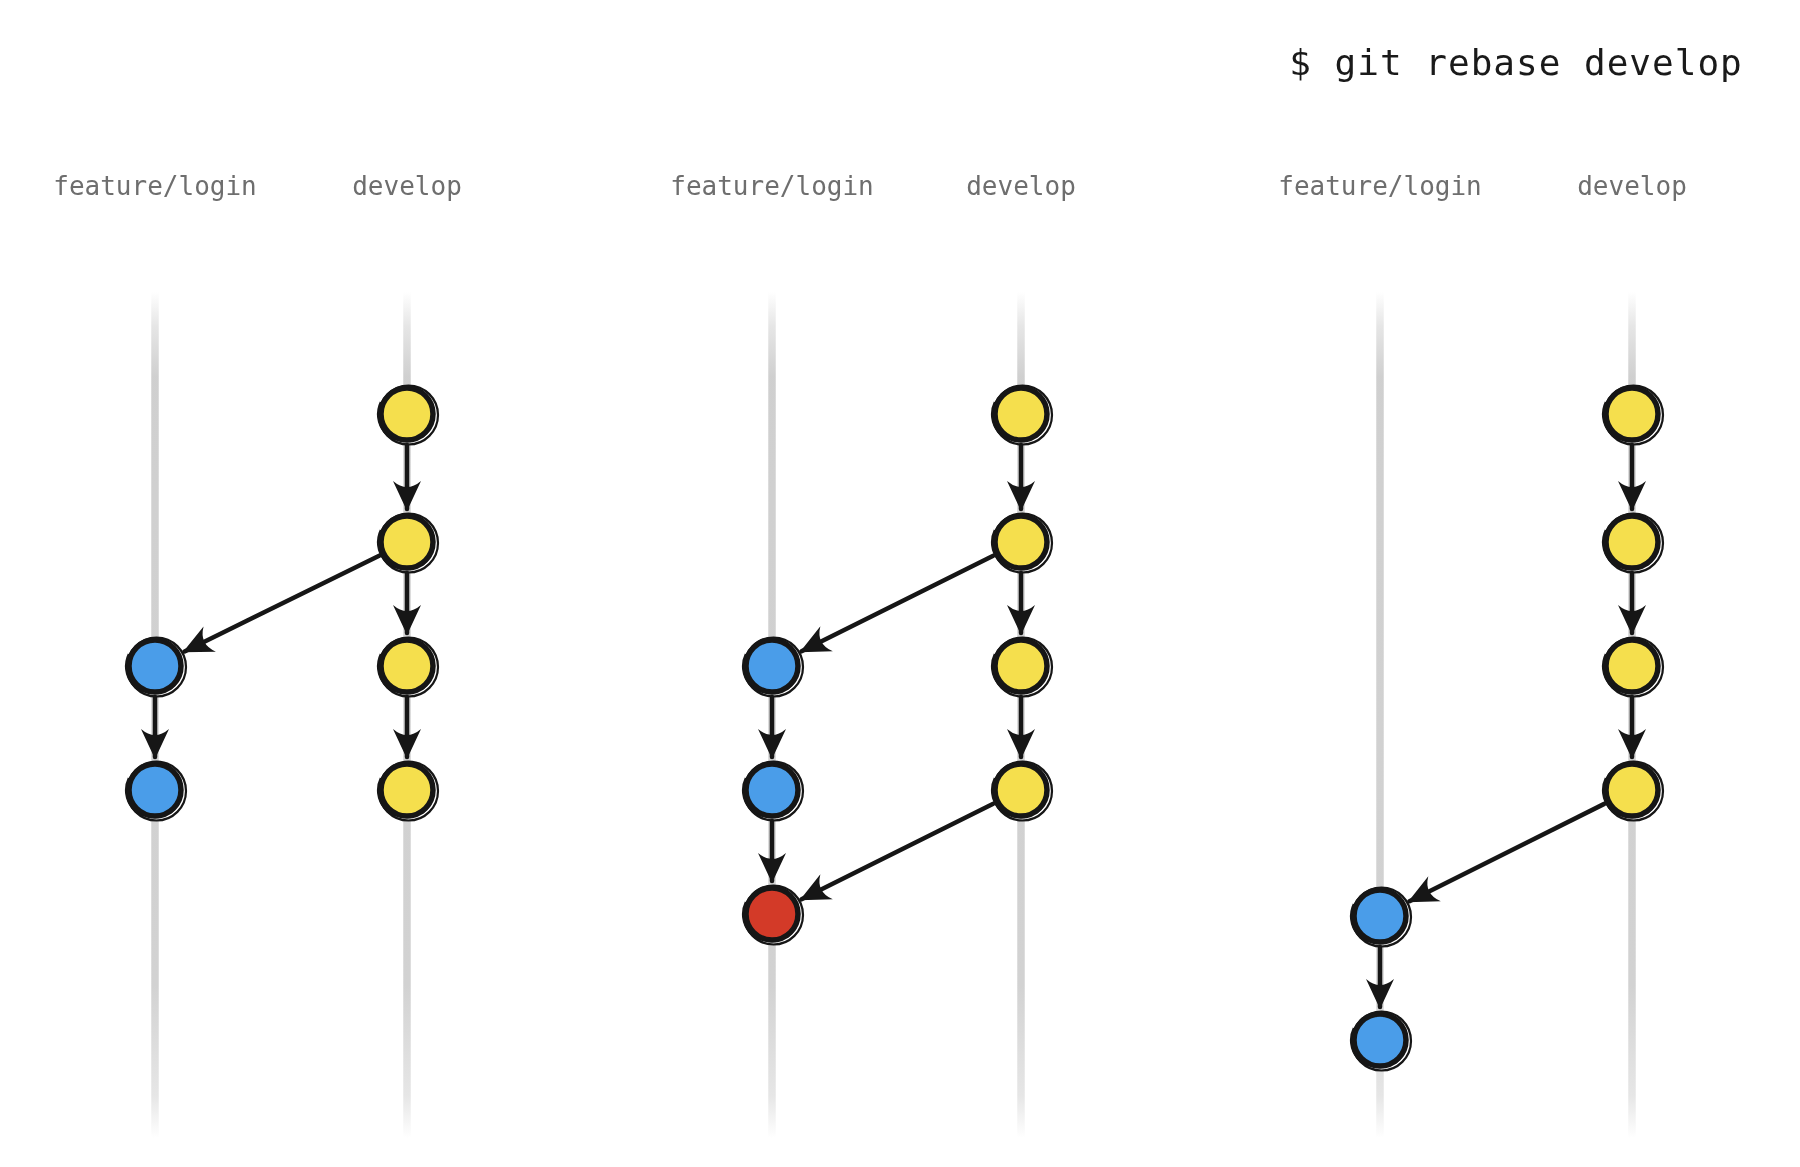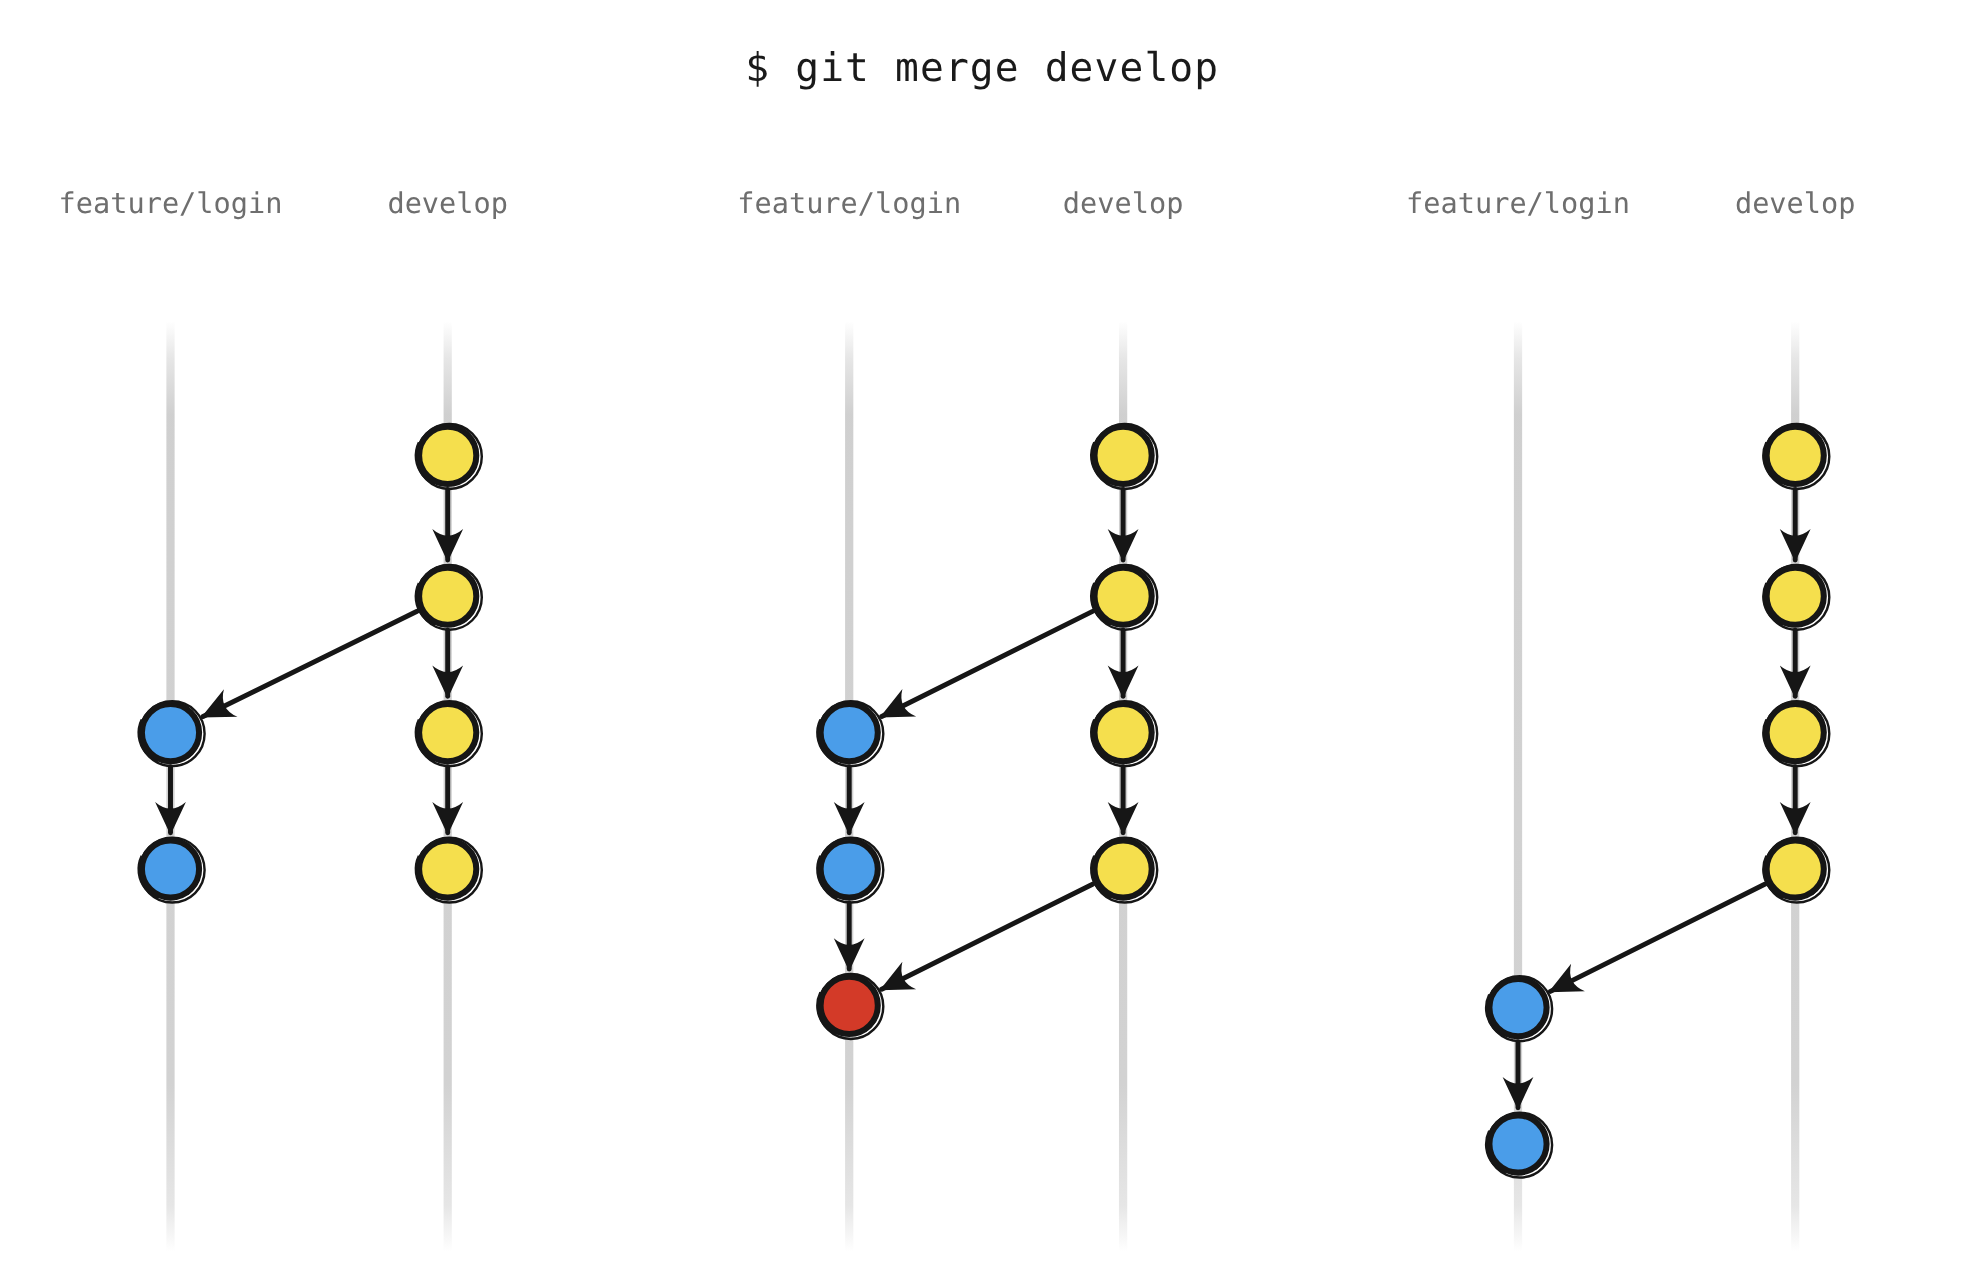--- a/index.html
+++ b/index.html
@@ -168,21 +168,21 @@
           <circle cx="1379" cy="915.5" r="28" fill="none" stroke="#161616" stroke-width="2" stroke-dasharray="46 28" transform="rotate(-40 1380 916)"></circle>
         </g>
         <g>
           <circle cx="1381.5" cy="1041" r="29.5" fill="none" stroke="#161616" stroke-width="2.2"></circle>
           <circle cx="1380" cy="1040" r="26" fill="#4A9DE9" stroke="#161616" stroke-width="5.5"></circle>
           <circle cx="1379" cy="1039.5" r="28" fill="none" stroke="#161616" stroke-width="2" stroke-dasharray="46 28" transform="rotate(-40 1380 1040)"></circle>
         </g>
       </g>
     </svg>
 
-  <div class="panel-title" style="left: 893px; top: 62px; color: rgb(26, 26, 26);">$ git merge develop</div>
+  <div class="panel-title" style="left: 1516px; top: 62px; color: rgb(26, 26, 26);">$ git rebase develop</div>
 
   <div class="branch-label" style="left: 155px; top: 186px; color: rgb(110, 110, 110);">feature/login</div>
   <div class="branch-label" style="left: 407px; top: 186px; color: rgb(110, 110, 110);">develop</div>
   <div class="branch-label" style="left: 772px; top: 186px; color: rgb(110, 110, 110);">feature/login</div>
   <div class="branch-label" style="left: 1021px; top: 186px; color: rgb(110, 110, 110);">develop</div>
   <div class="branch-label" style="left: 1380px; top: 186px; color: rgb(110, 110, 110);">feature/login</div>
   <div class="branch-label" style="left: 1632px; top: 186px; color: rgb(110, 110, 110);">develop</div>
 </div>
 
 </body></html>

